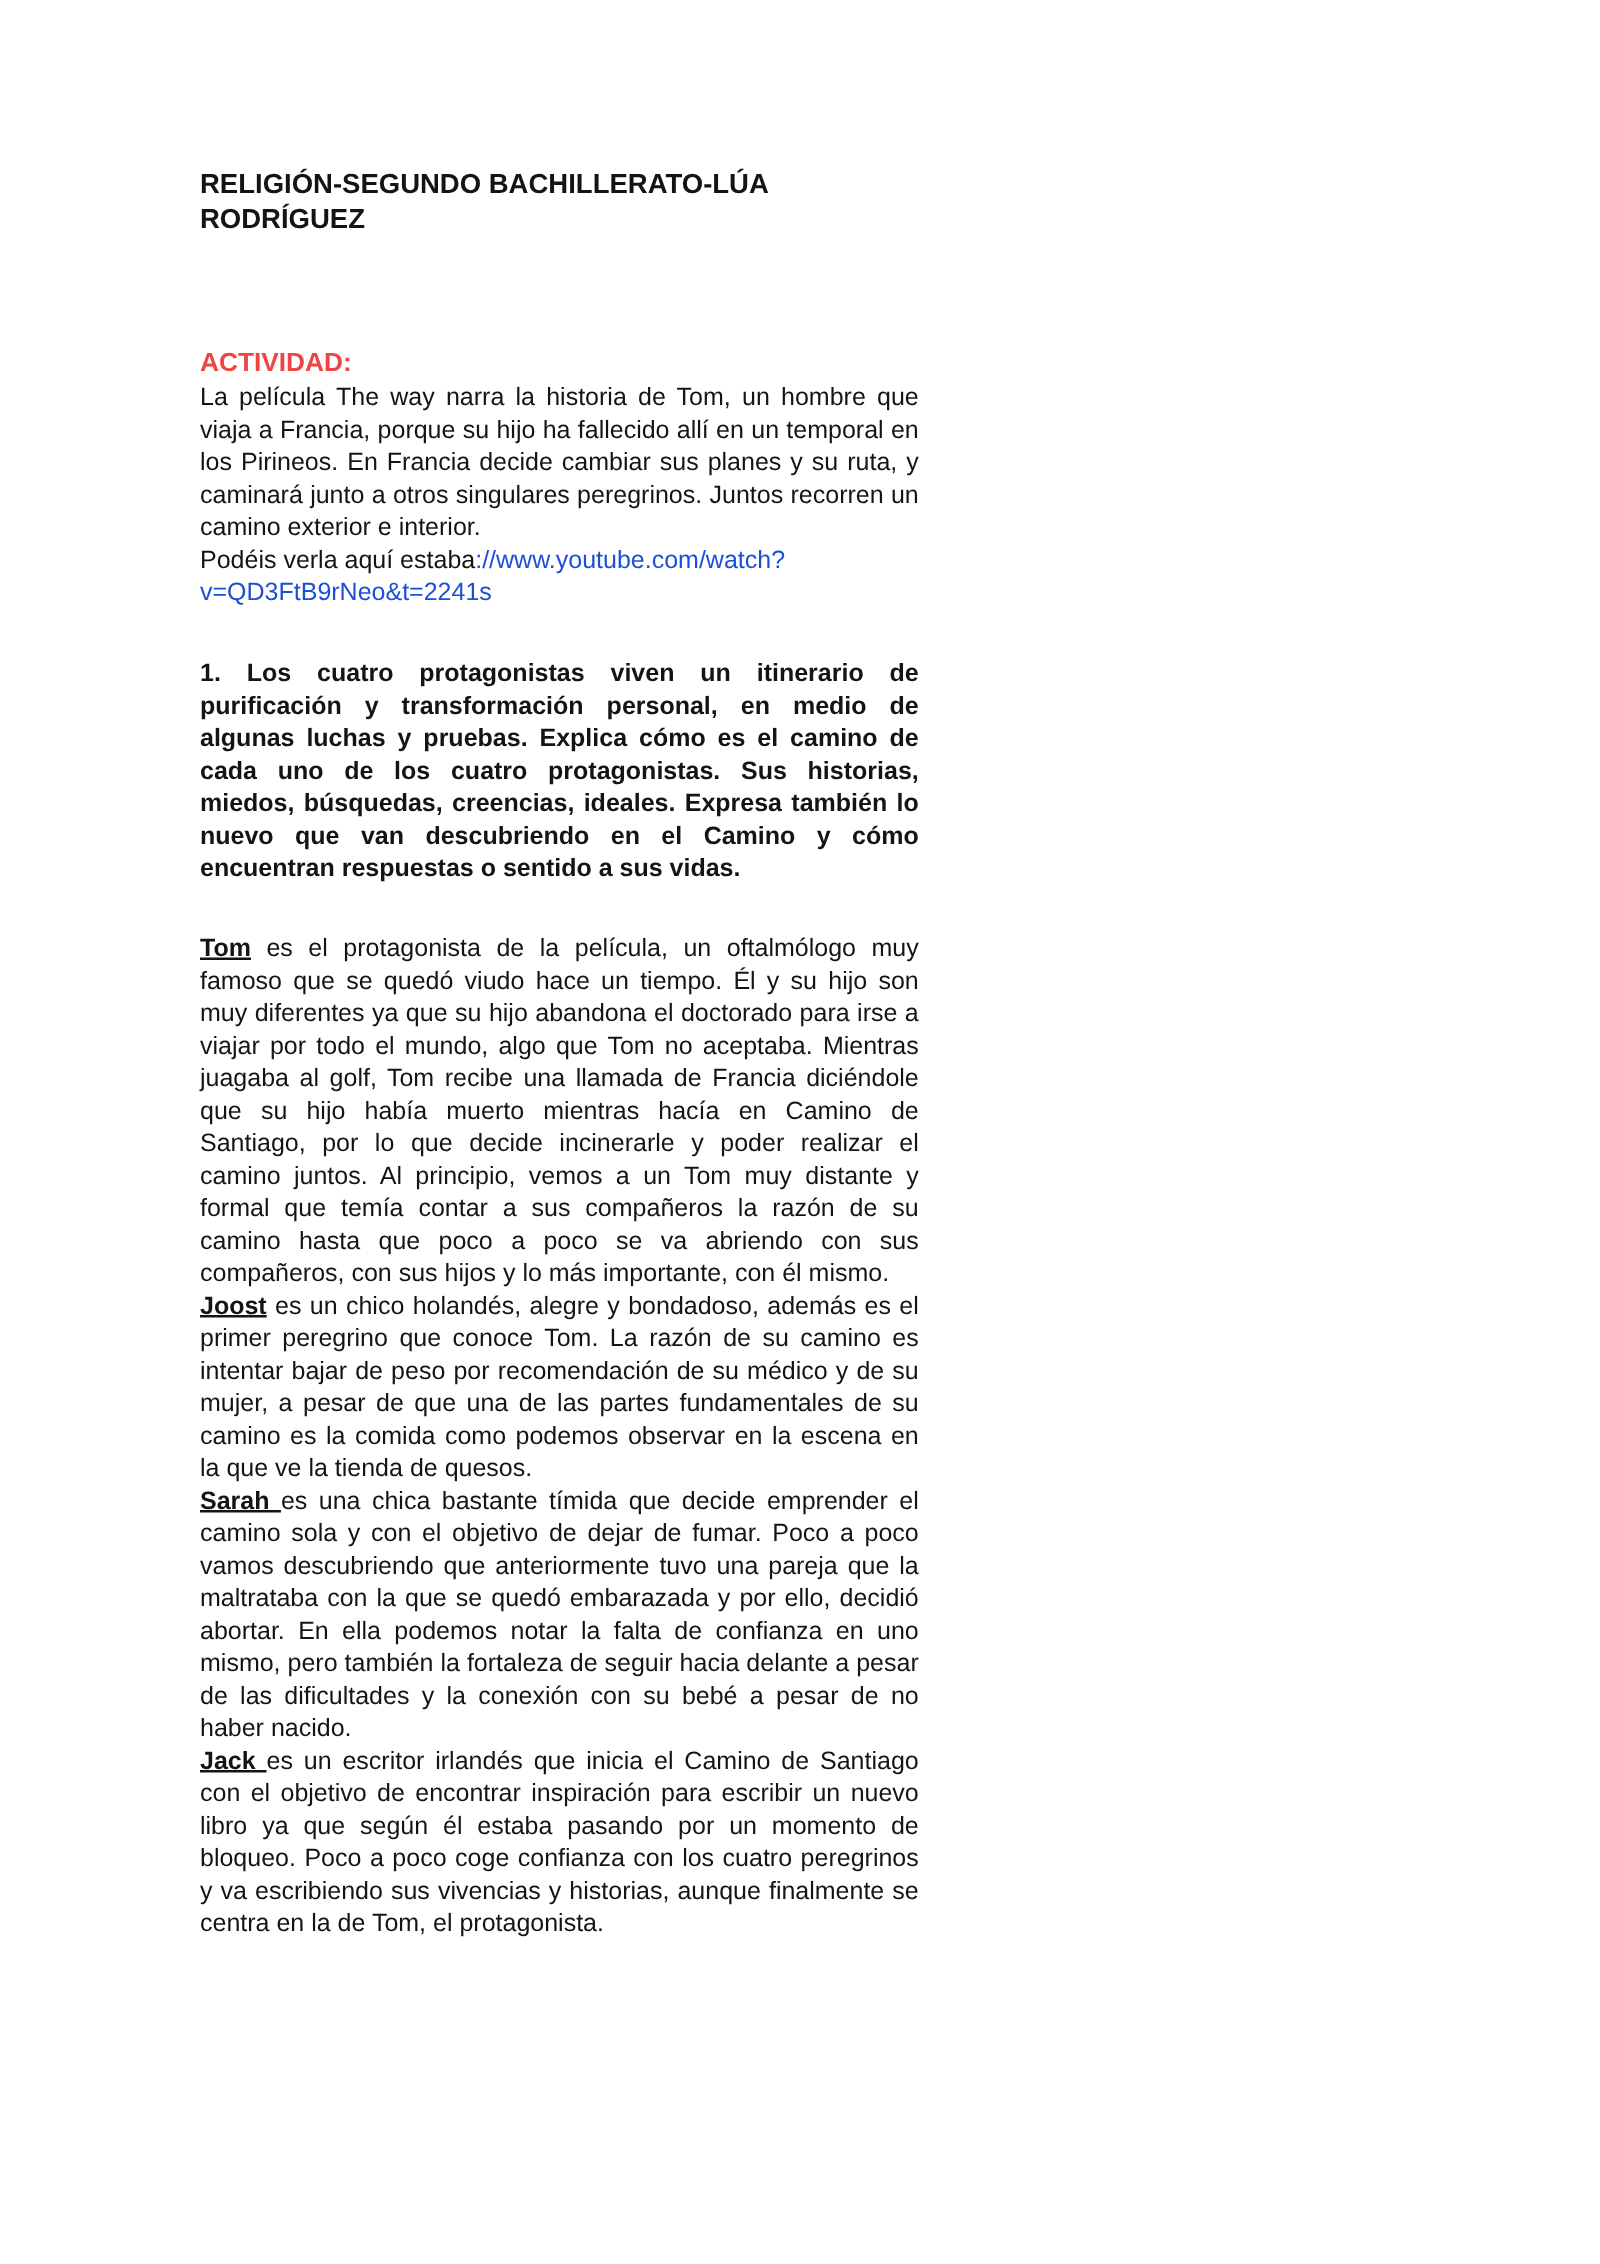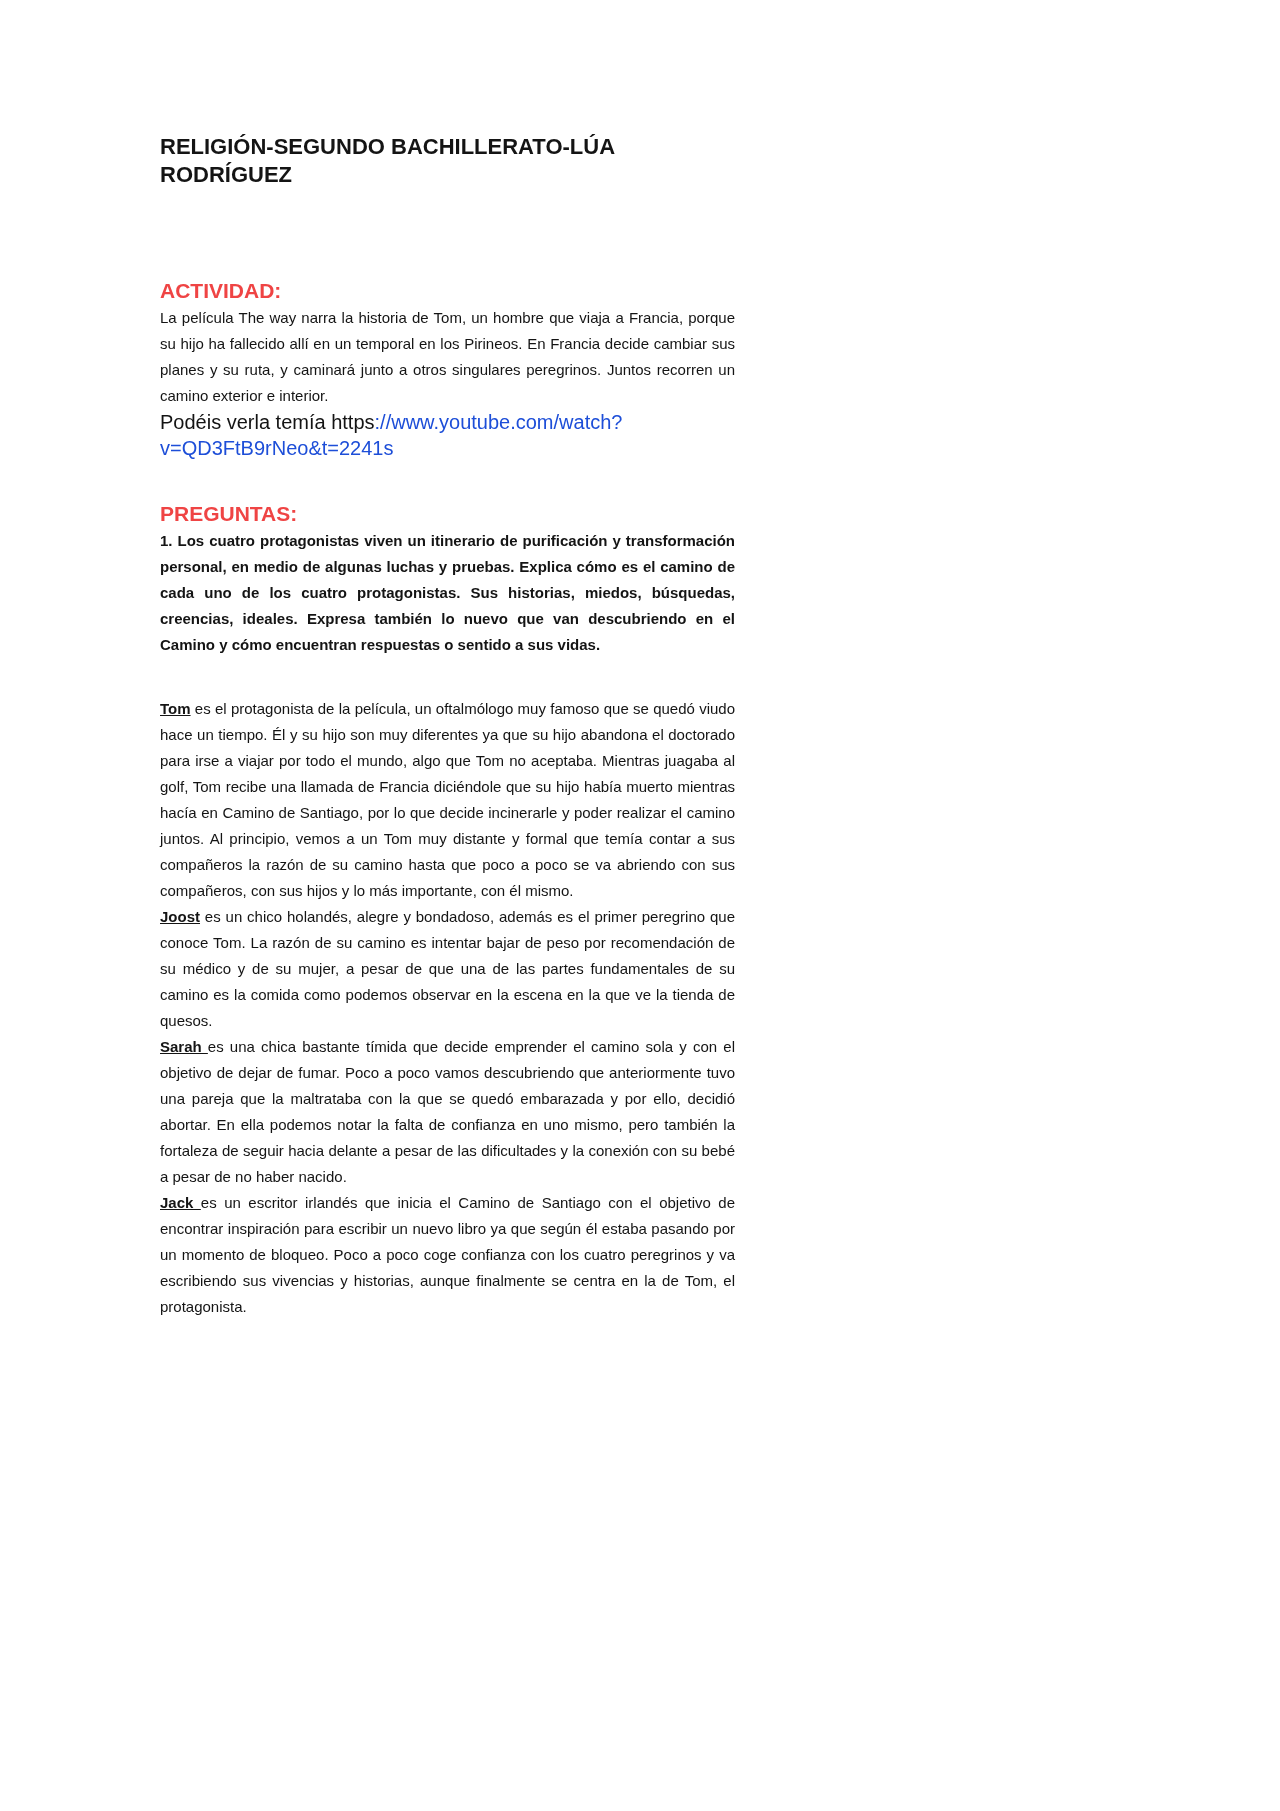--- a/index.html
+++ b/index.html
@@ -26,21 +26,21 @@
     color: #141414;
   }
   .section-heading {
     font-size: 21px;
     font-weight: bold;
     line-height: 28px;
     color: #ef4444;
     margin: 0;
   }
   p.body-text {
-    font-size: 15px;
+    font-size: 20px;
     line-height: 26px;
     text-align: justify;
     margin: 0;
   }
   .link-line {
     font-size: 20px;
     line-height: 26px;
     margin: 0;
     text-align: left;
   }
@@ -70,26 +70,25 @@
 <div class="page">
 
   <h1 class="doc-title">RELIGIÓN-SEGUNDO BACHILLERATO-LÚA RODRÍGUEZ</h1>
 
   <div>
     <h2 class="section-heading">ACTIVIDAD:</h2>
 
     <p class="body-text">La película The way narra la historia de Tom, un hombre que viaja a Francia, porque su hijo ha fallecido allí en un temporal en los Pirineos. En Francia decide cambiar sus planes y su ruta, y caminará junto a otros singulares peregrinos. Juntos recorren un camino exterior e interior.</p>
 
     <p class="link-line">
-      <span>Podéis verla temía https</span><a class="doc-link">://www.youtube.com/watch?v=QD3FtB9rNeo&amp;t=2241s</a>
+      <span>Podéis verla aquí estaba</span><a class="doc-link">://www.youtube.com/watch?v=QD3FtB9rNeo&amp;t=2241s</a>
     </p>
   </div>
 
   <div class="preguntas-block">
-    <h2 class="section-heading">PREGUNTAS:</h2>
 
     <p class="body-text question-text">1. Los cuatro protagonistas viven un itinerario de purificación y transformación personal, en medio de algunas luchas y pruebas. Explica cómo es el camino de cada uno de los cuatro protagonistas. Sus historias, miedos, búsquedas, creencias, ideales. Expresa también lo nuevo que van descubriendo en el Camino y cómo encuentran respuestas o sentido a sus vidas.</p>
   </div>
 
   <div class="answer-block">
 
     <p class="body-text">
       <span class="char-name">Tom</span><span> es el protagonista de la película, un oftalmólogo muy famoso que se quedó viudo hace un tiempo. Él y su hijo son muy diferentes ya que su hijo abandona el doctorado para irse a viajar por todo el mundo, algo que Tom no aceptaba. Mientras juagaba al golf, Tom recibe una llamada de Francia diciéndole que su hijo había muerto mientras hacía en Camino de Santiago, por lo que decide incinerarle y poder realizar el camino juntos. Al principio, vemos a un Tom muy distante y formal que temía contar a sus compañeros la razón de su camino hasta que poco a poco se va abriendo con sus compañeros, con sus hijos y lo más importante, con él mismo.</span>
     </p>
 

